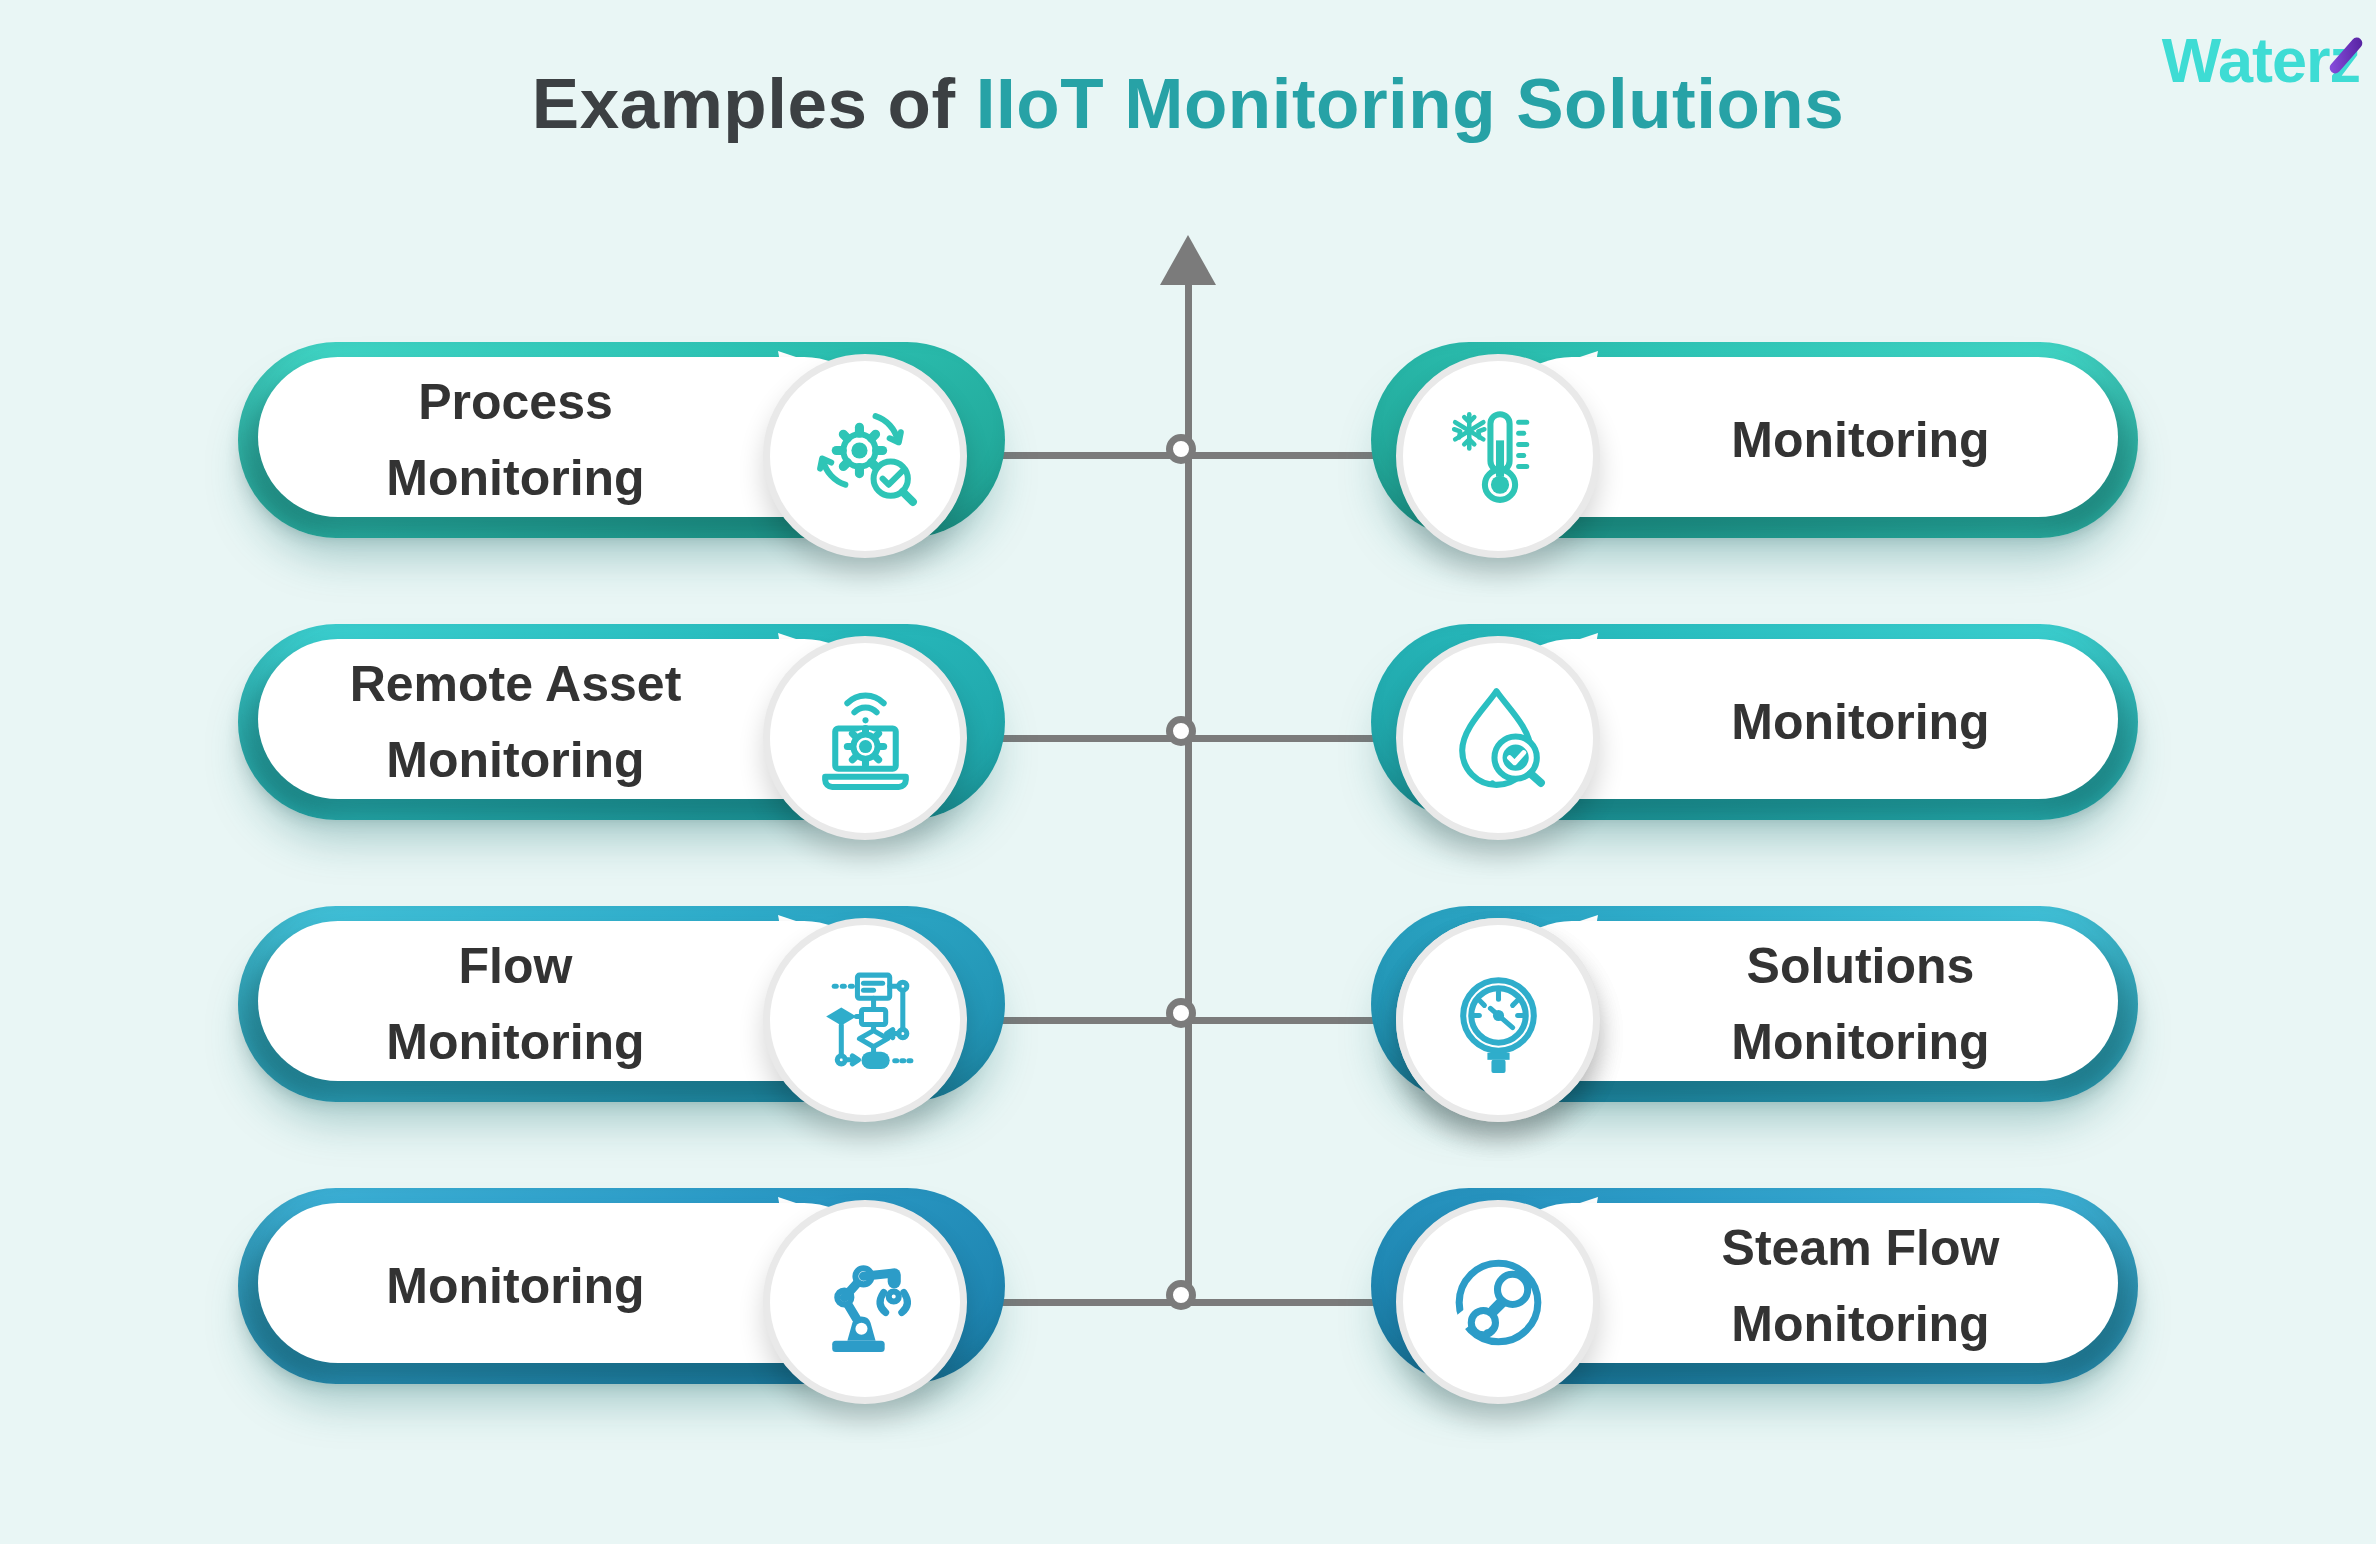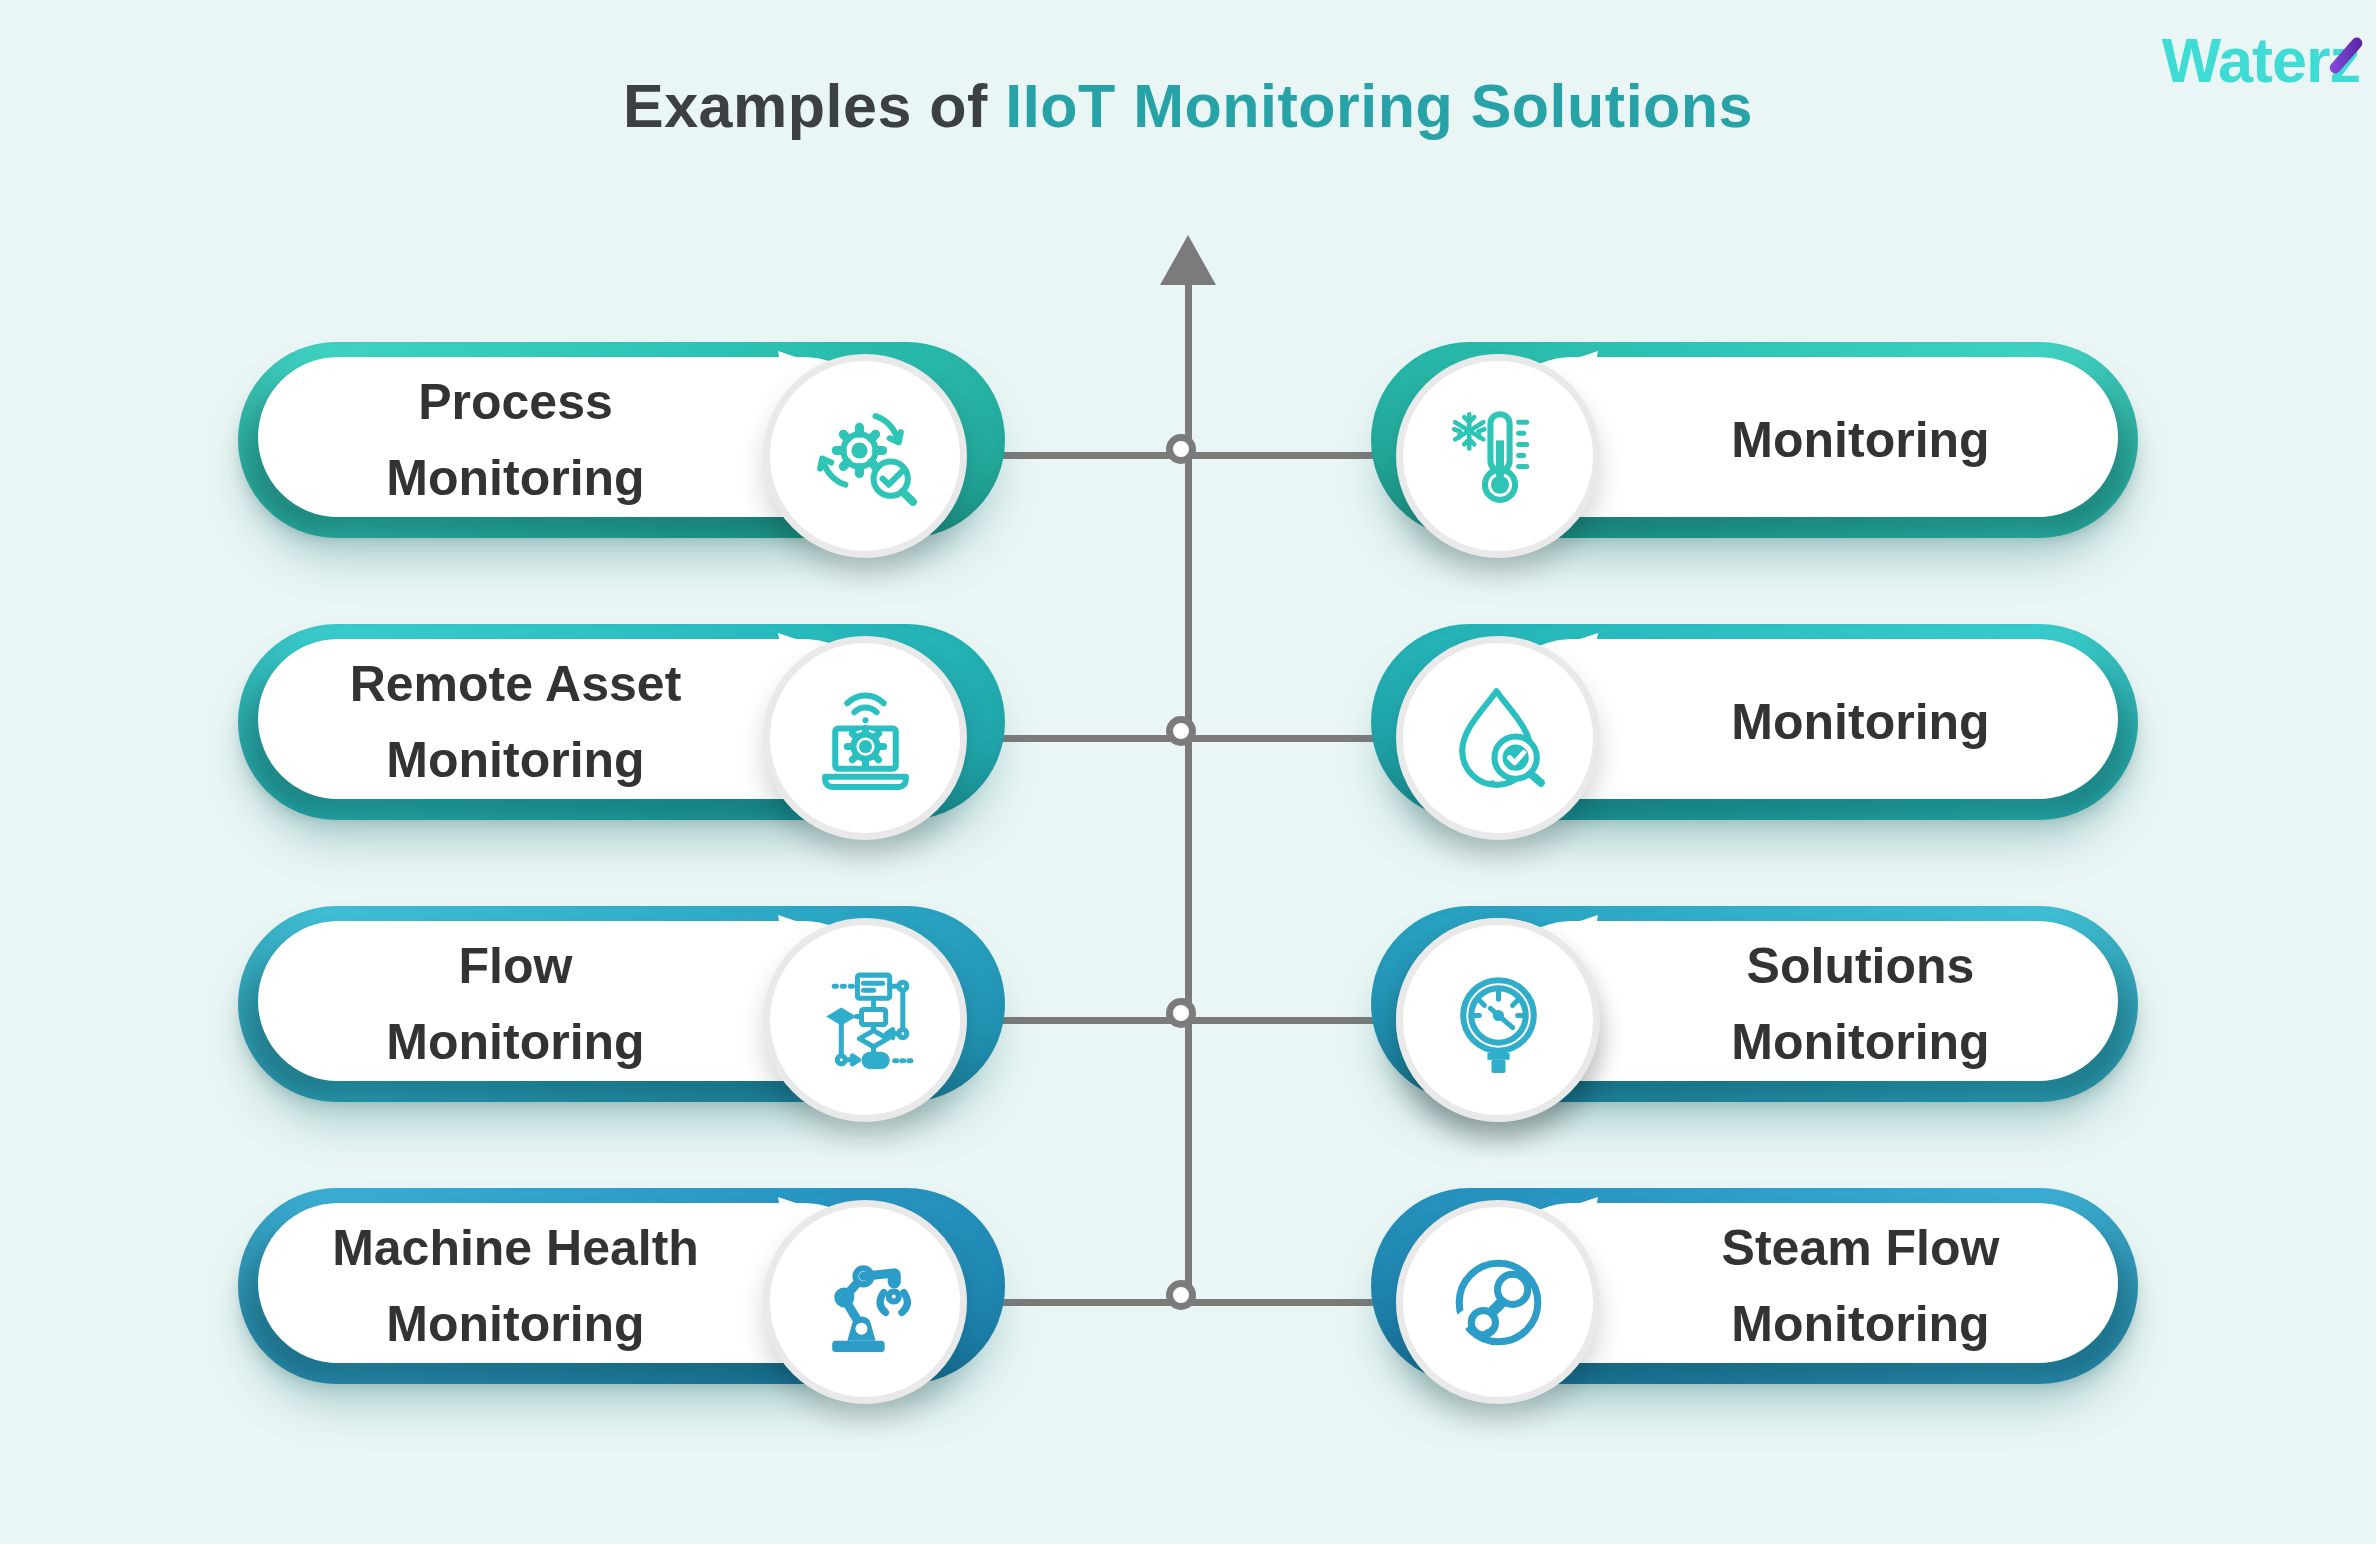--- a/index.html
+++ b/index.html
@@ -7,21 +7,21 @@
   body {
     position:relative;
     background: var(--bg, #e9f6f5);
     font-family: "Liberation Sans", sans-serif;
     overflow:hidden;
   }
 
   
   .title {
     position:absolute; top:63px; left:0; width:2376px;
-    text-align:center; font-size:61px; letter-spacing:0.5px;margin-top:8px;
+    text-align:center; font-size:71px; letter-spacing:0.5px;
   }
   .title .prefix { color:#3c4043; font-weight:600; }
   .title .highlight { color:#27a2a6; font-weight:800; }
 
   
   .logo {
     position:absolute; top:24px; right:16px;
     font-size:63px; font-weight:700; color:#3edcd4; letter-spacing:-1px;
   }
   .logo .z { position:relative; display:inline-block; }
@@ -340,21 +340,20 @@
       <circle cx="58" cy="34" r="8" fill="#ffffff"></circle>
       <circle cx="58" cy="34" r="3" fill="currentColor" stroke="none"></circle>
       <path d="M58 34l28-3" stroke-width="9"></path>
       <rect x="82" y="26" width="13" height="20" rx="6.5" fill="currentColor" stroke="none"></rect>
       <path d="M78 50q-8 12 2 20" stroke-width="7"></path>
       <path d="M98 50q8 12-2 20" stroke-width="7"></path>
       <circle cx="88" cy="54" r="5"></circle>
     </svg>
   </div>
   <div class="label">
-    <div>Machine Health</div>
     <div>Monitoring</div>
   </div>
 </div>
 
 <div class="pill right" style="left: 1371px; top: 1188px; --base: #2c9cc8; --light: #3fb4d8; --dark: #1a7ea9;">
   <div class="decor">
       <div class="bgfill"></div>
       <div class="notch"></div>
       <div class="inner"></div>
     </div>

